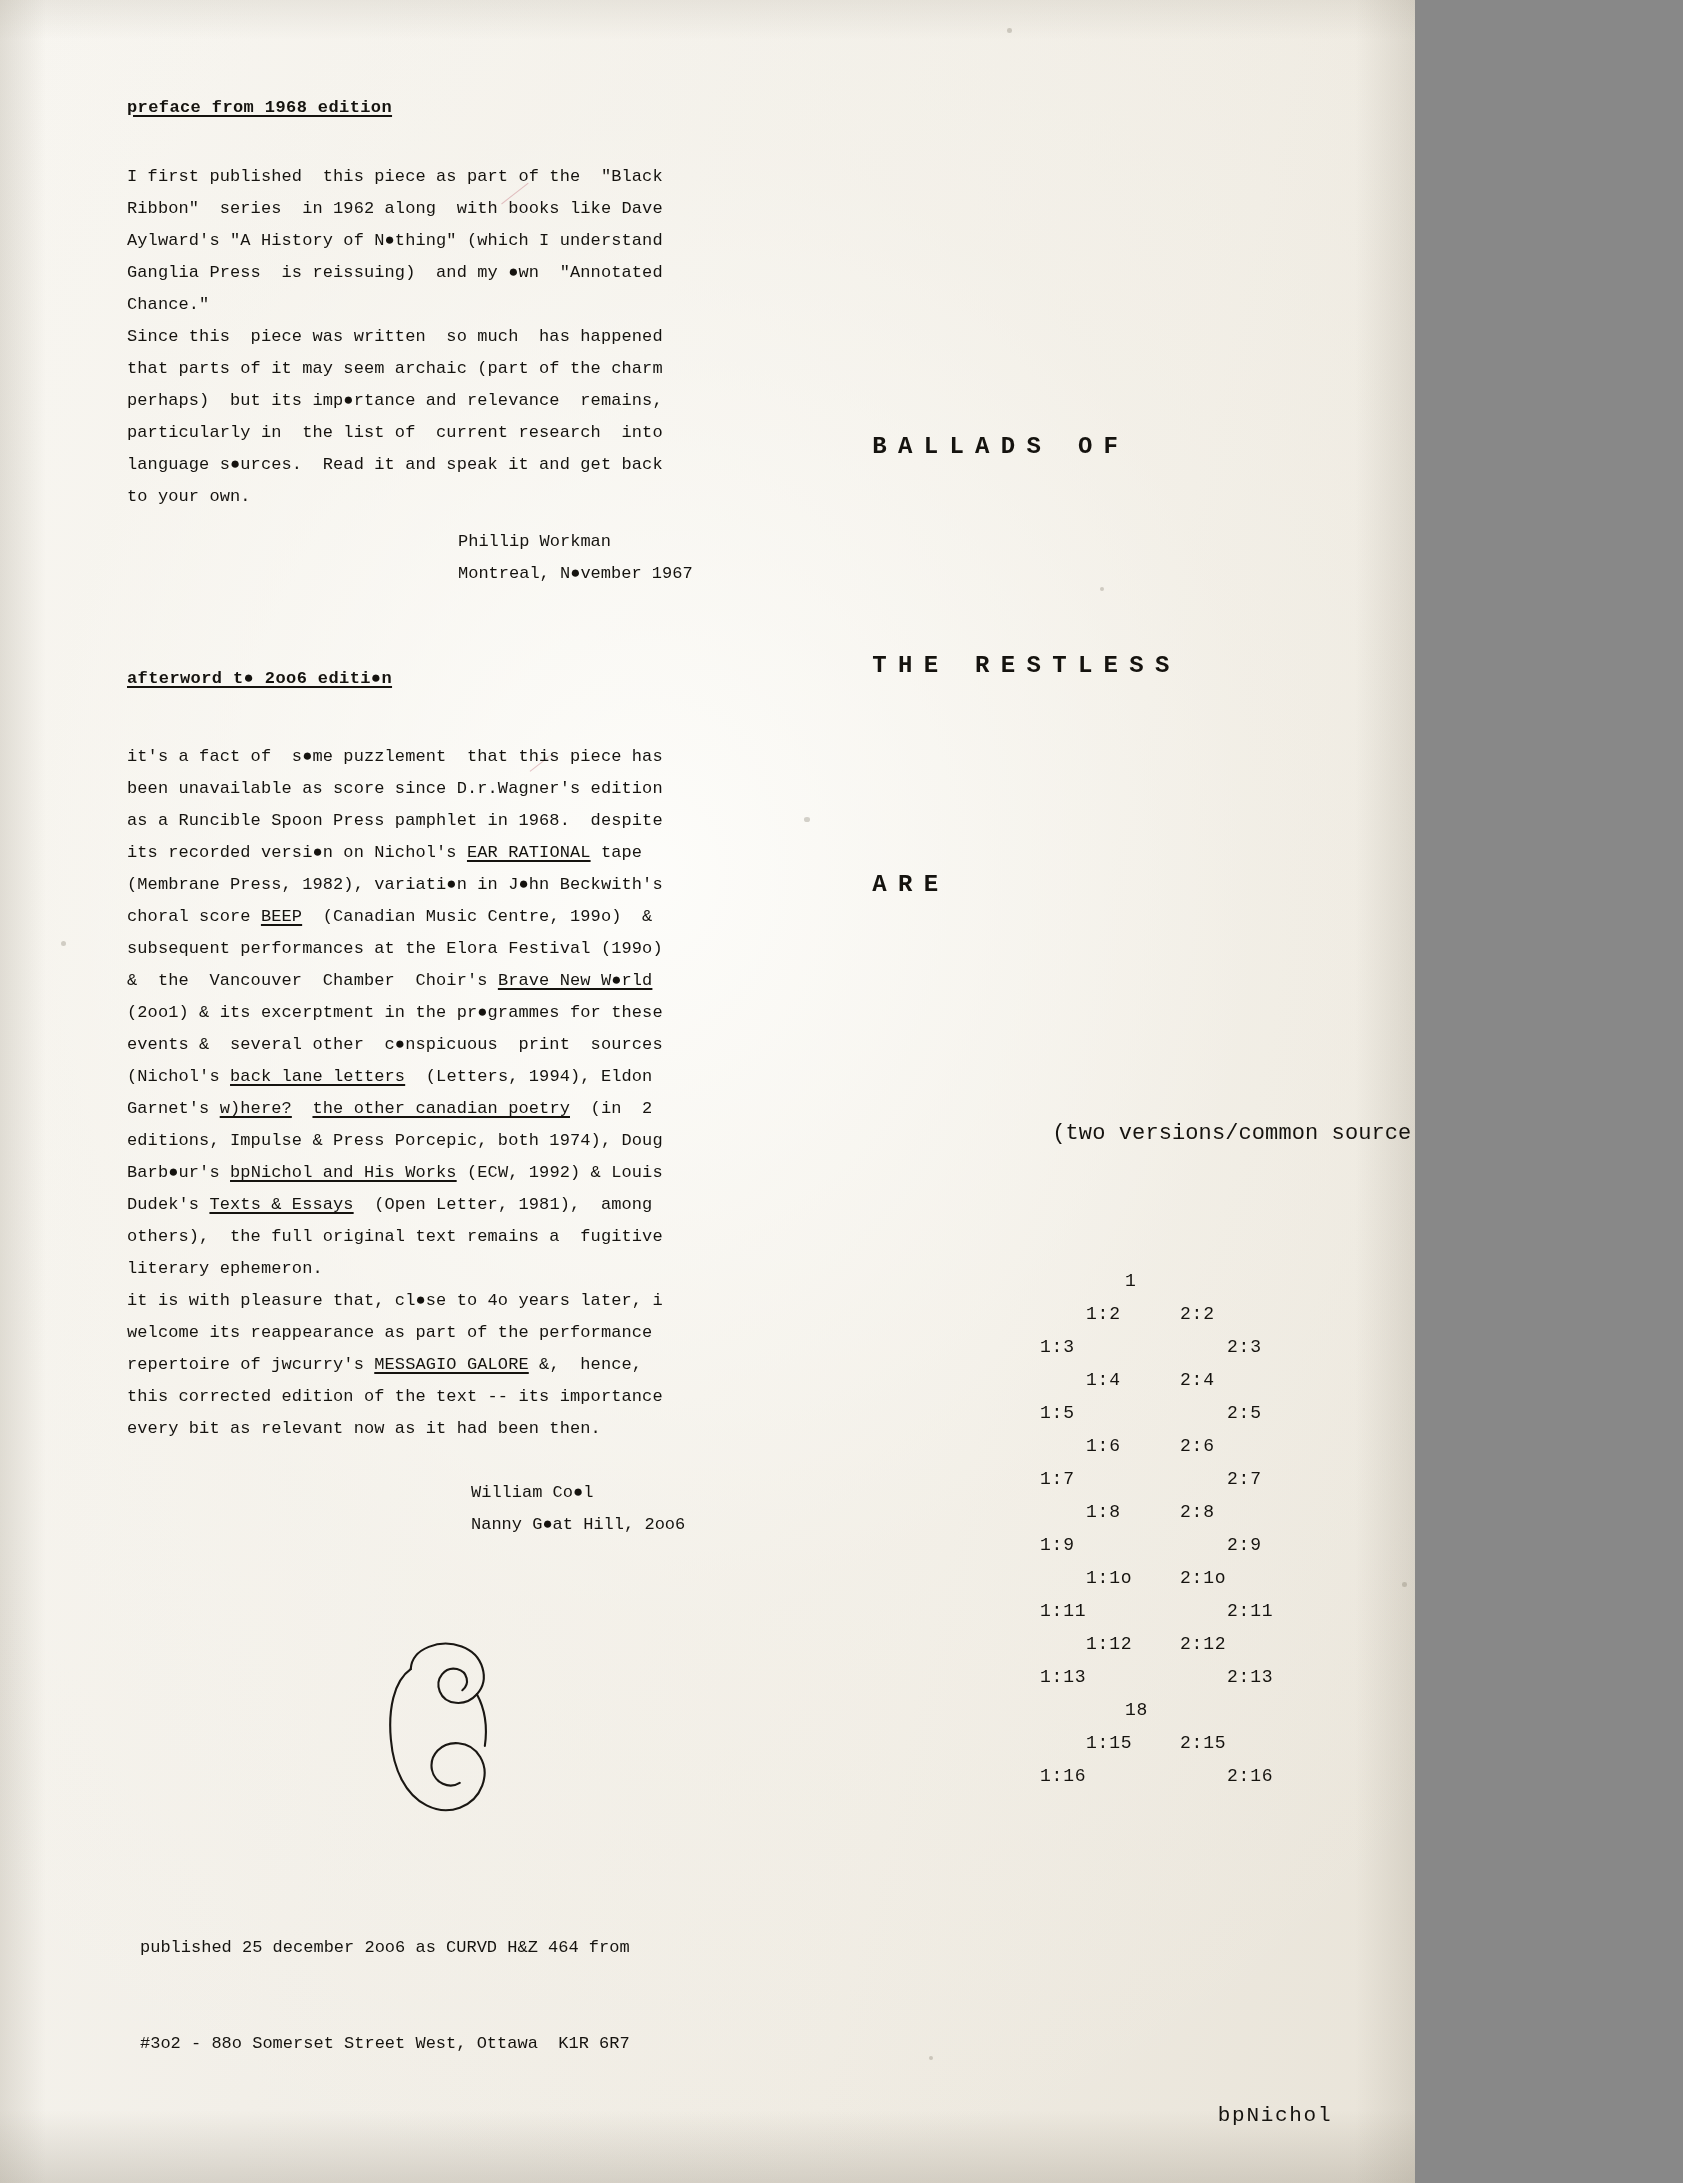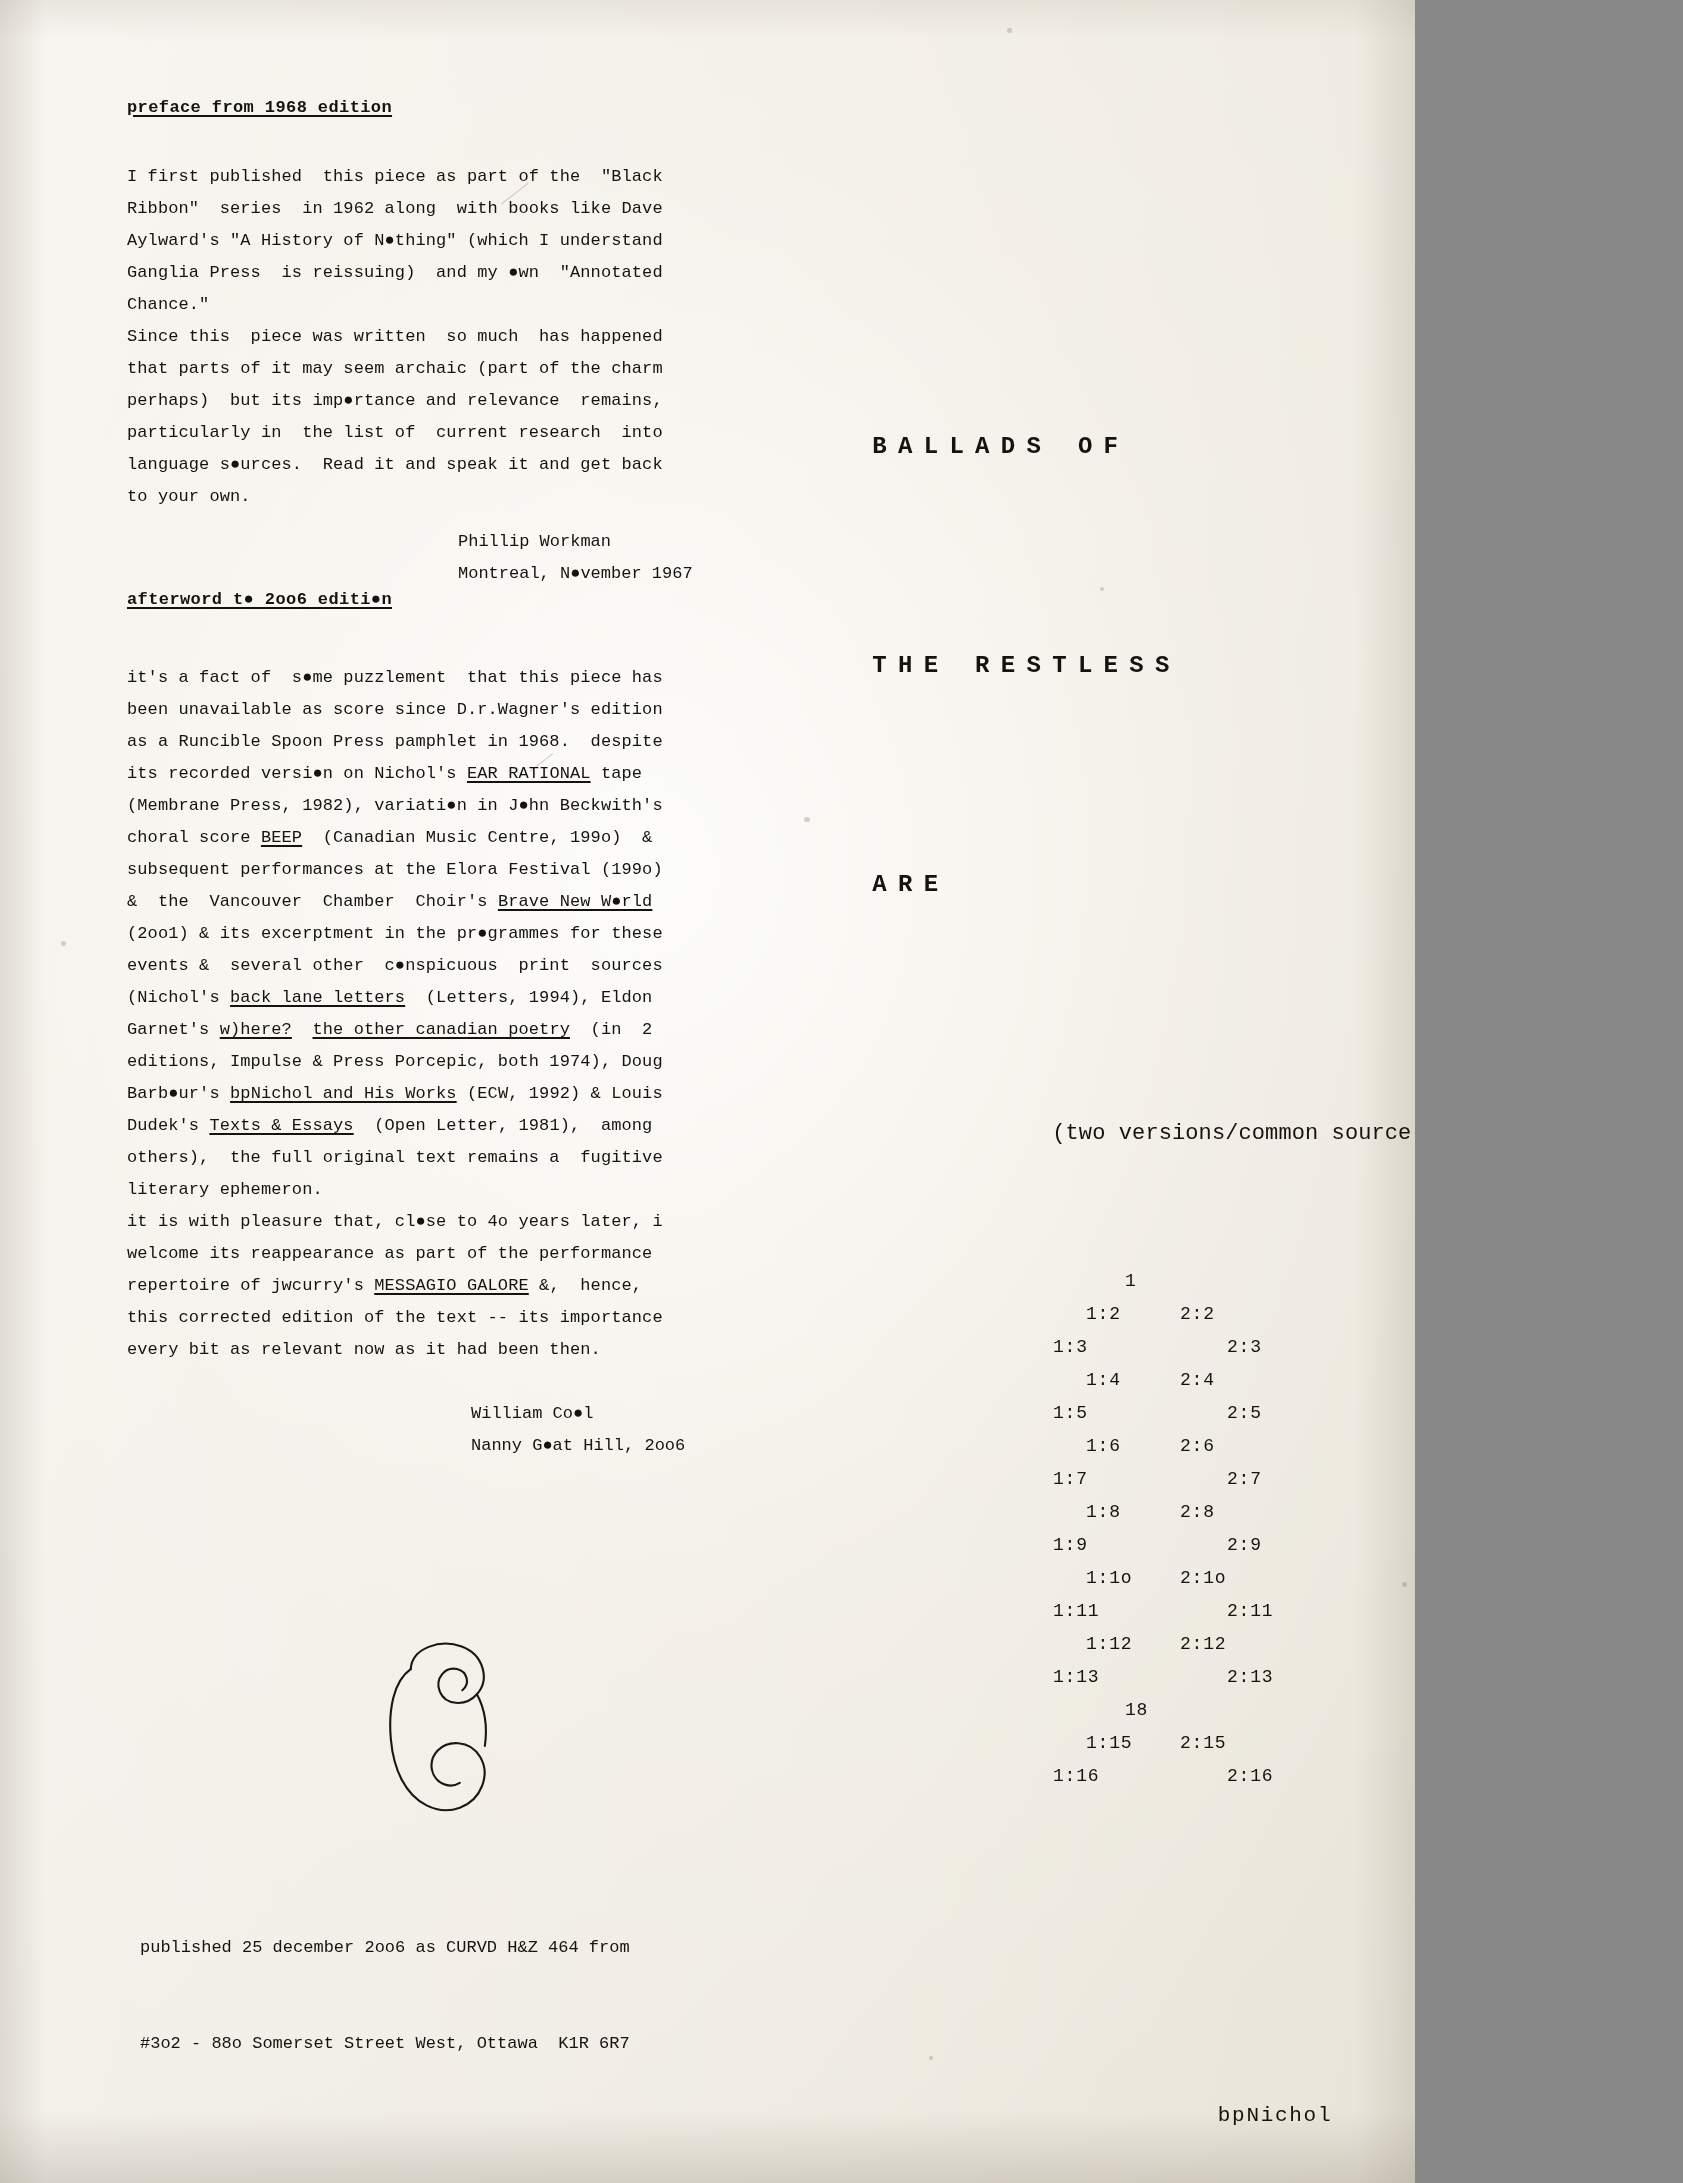--- a/index.html
+++ b/index.html
@@ -87,21 +87,21 @@
   .signoff {
     font-size: 17px;
     line-height: 32px;
     white-space: pre;
     margin: 0;
     padding-left: 331px;
   }
 
   #preface-signoff { margin-top: 13.2px; }
 
-  #afterword-heading { margin-bottom: 53px; }
+  #afterword-heading { margin-top: 79px; margin-bottom: 53px; }
   #afterword-signoff { margin-top: 32px; padding-left: 344px; }
 
   
   .press-logo {
     position: absolute;
     left: 371px;
     top: 1628px;
     width: 139px;
     height: 192px;
   }
@@ -158,21 +158,21 @@
   }
   .score-row .cell-a,
   .score-row .cell-b,
   .score-row .cell-solo {
     position: absolute;
     top: 0;
   }
   
   .score-row.phase-in  .cell-a { left: 225px; text-align: right; }
   .score-row.phase-in  .cell-b { left: 319px; }
-  .score-row.phase-out .cell-a { left: 192px; }
+  .score-row.phase-out .cell-a { left: 179px; }
   .score-row.phase-out .cell-b { left: 366px; }
   .score-row .cell-solo { left: 264px; }
 
   .byline {
     margin-top: 311px;
     text-align: center;
     font-size: 21px;
     letter-spacing: 1.7px;
     white-space: pre;
     padding-left: 73px;

